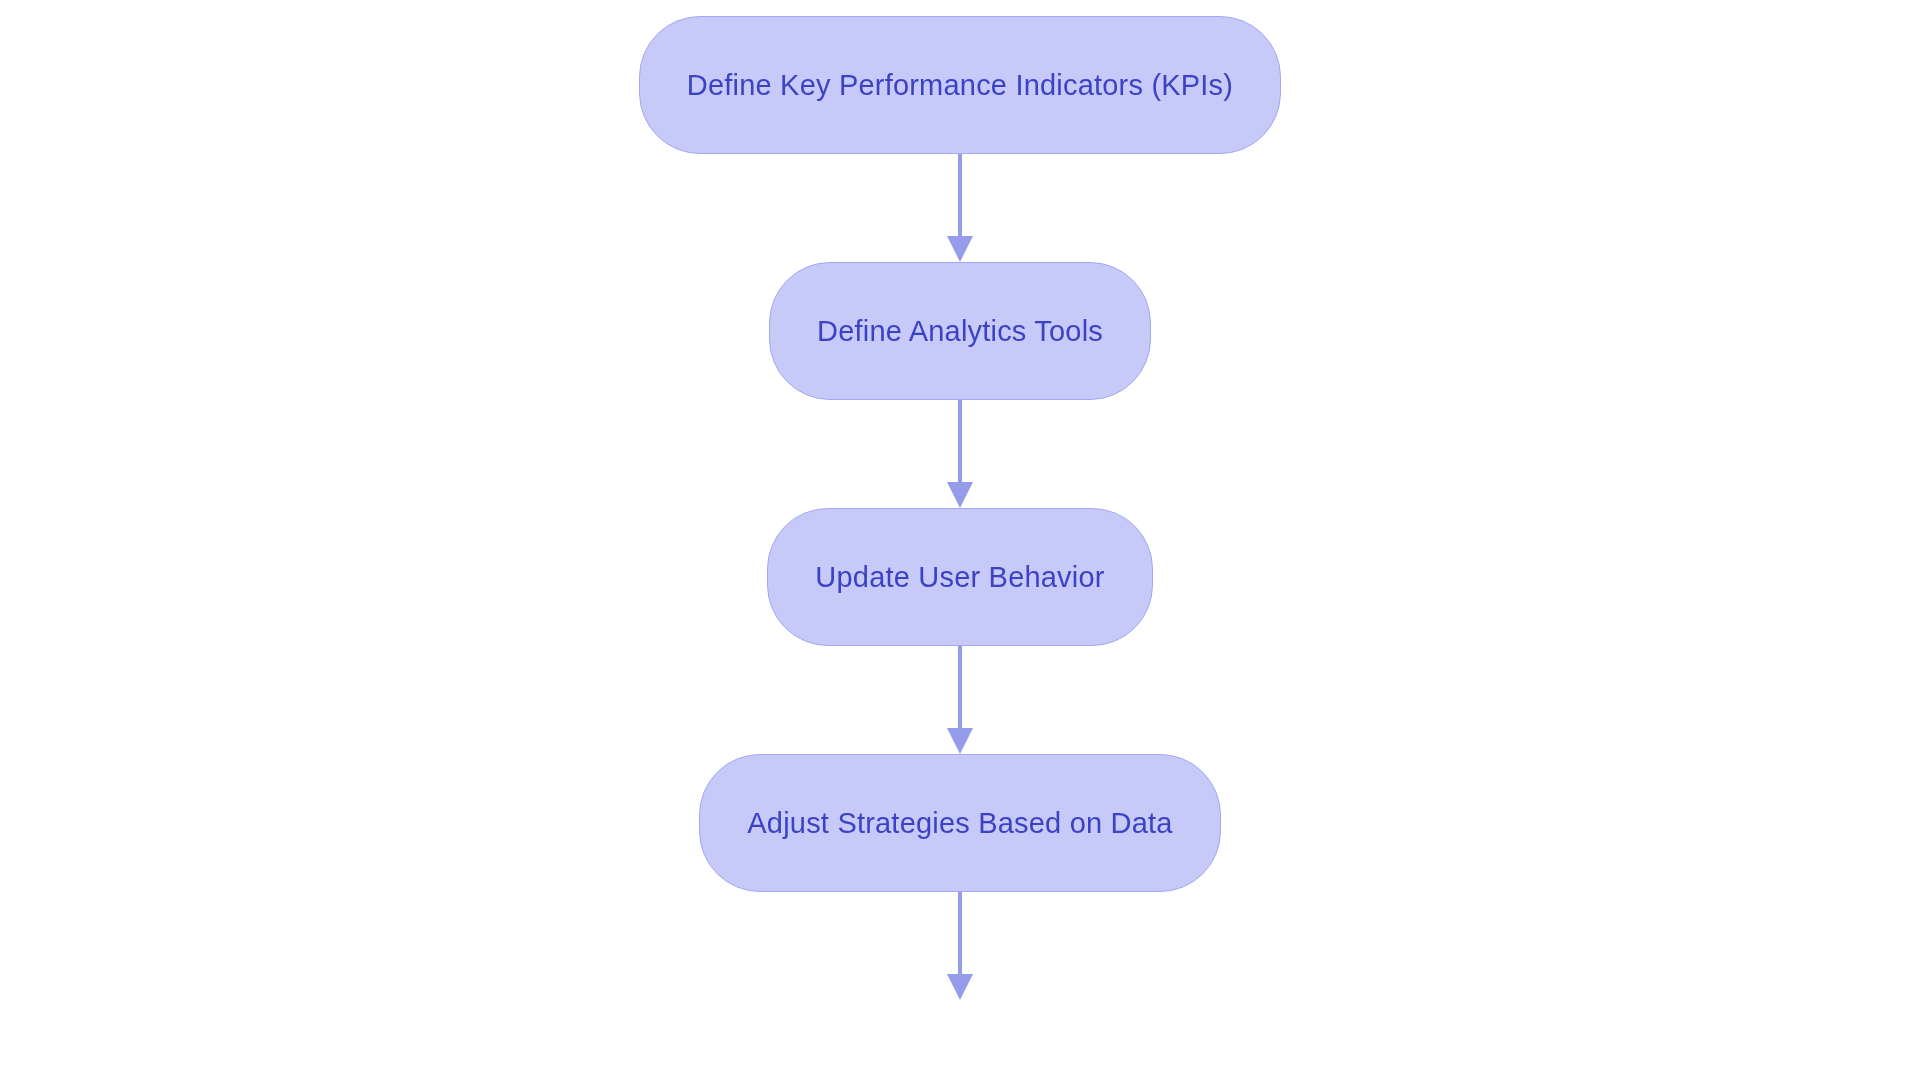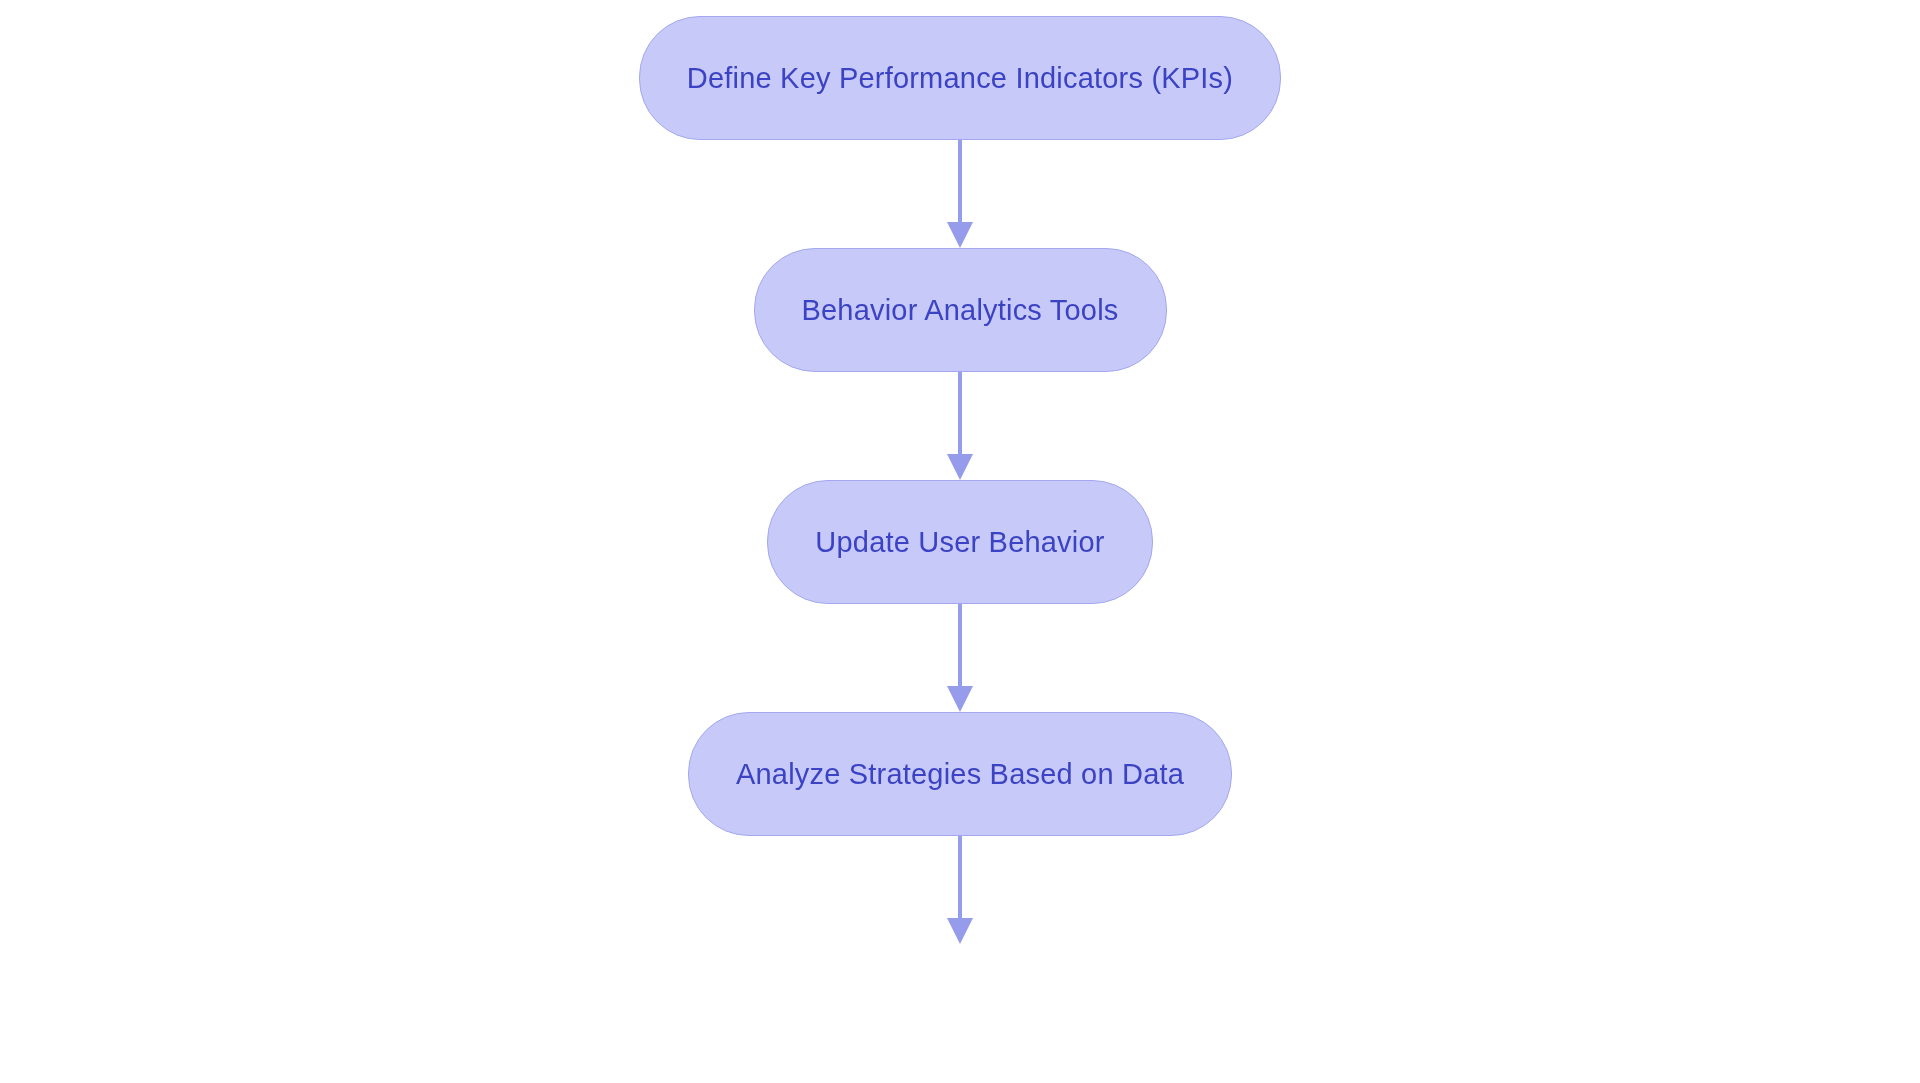--- a/index.html
+++ b/index.html
@@ -23,21 +23,21 @@
   }
   .canvas {
     width: 1920px;
     height: 1083px;
     display: flex;
     flex-direction: column;
     align-items: center;
     padding-top: 16px;
   }
   .node {
-    height: 124px;
+    height: 138px;
     display: flex;
     align-items: center;
     justify-content: center;
     padding: 0 47px;
     background: var(--node-fill);
     border: 1.5px solid var(--node-border);
     border-radius: 61px;
     flex: 0 0 auto;
   }
   .node-label {
@@ -78,39 +78,39 @@
   <div class="node">
     <span class="node-label">Define Key Performance Indicators (KPIs)</span>
   </div>
 
   <div class="connector">
     <div class="line"></div>
     <div class="arrowhead"></div>
   </div>
 
   <div class="node">
-    <span class="node-label">Behavior Analytics Tools</span>
+    <span class="node-label">Define Analytics Tools</span>
   </div>
 
   <div class="connector">
     <div class="line"></div>
     <div class="arrowhead"></div>
   </div>
 
   <div class="node">
     <span class="node-label">Update User Behavior</span>
   </div>
 
   <div class="connector">
     <div class="line"></div>
     <div class="arrowhead"></div>
   </div>
 
   <div class="node">
-    <span class="node-label">Analyze Strategies Based on Data</span>
+    <span class="node-label">Adjust Strategies Based on Data</span>
   </div>
 
   <div class="connector">
     <div class="line"></div>
     <div class="arrowhead"></div>
   </div>
 
 
 </div>
 

